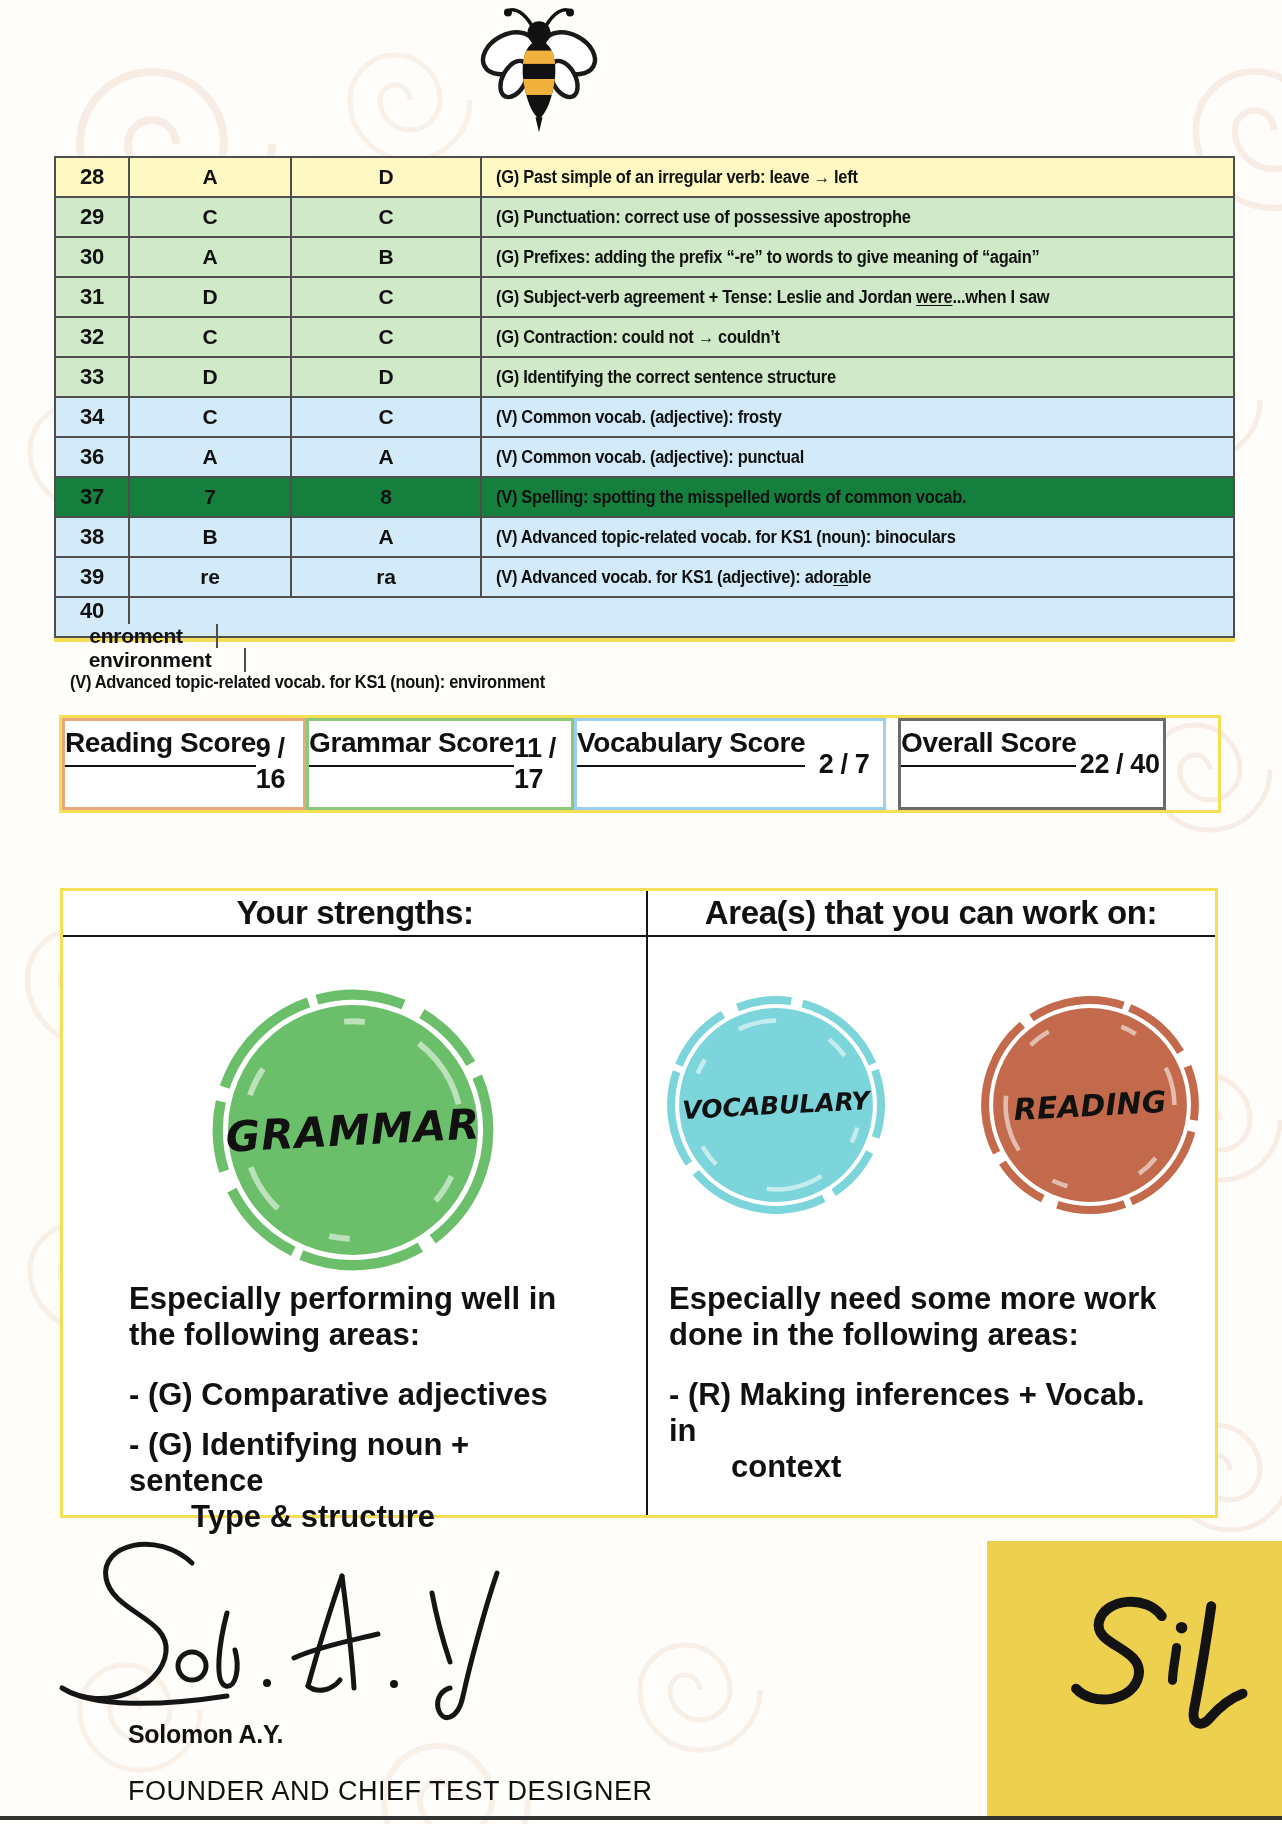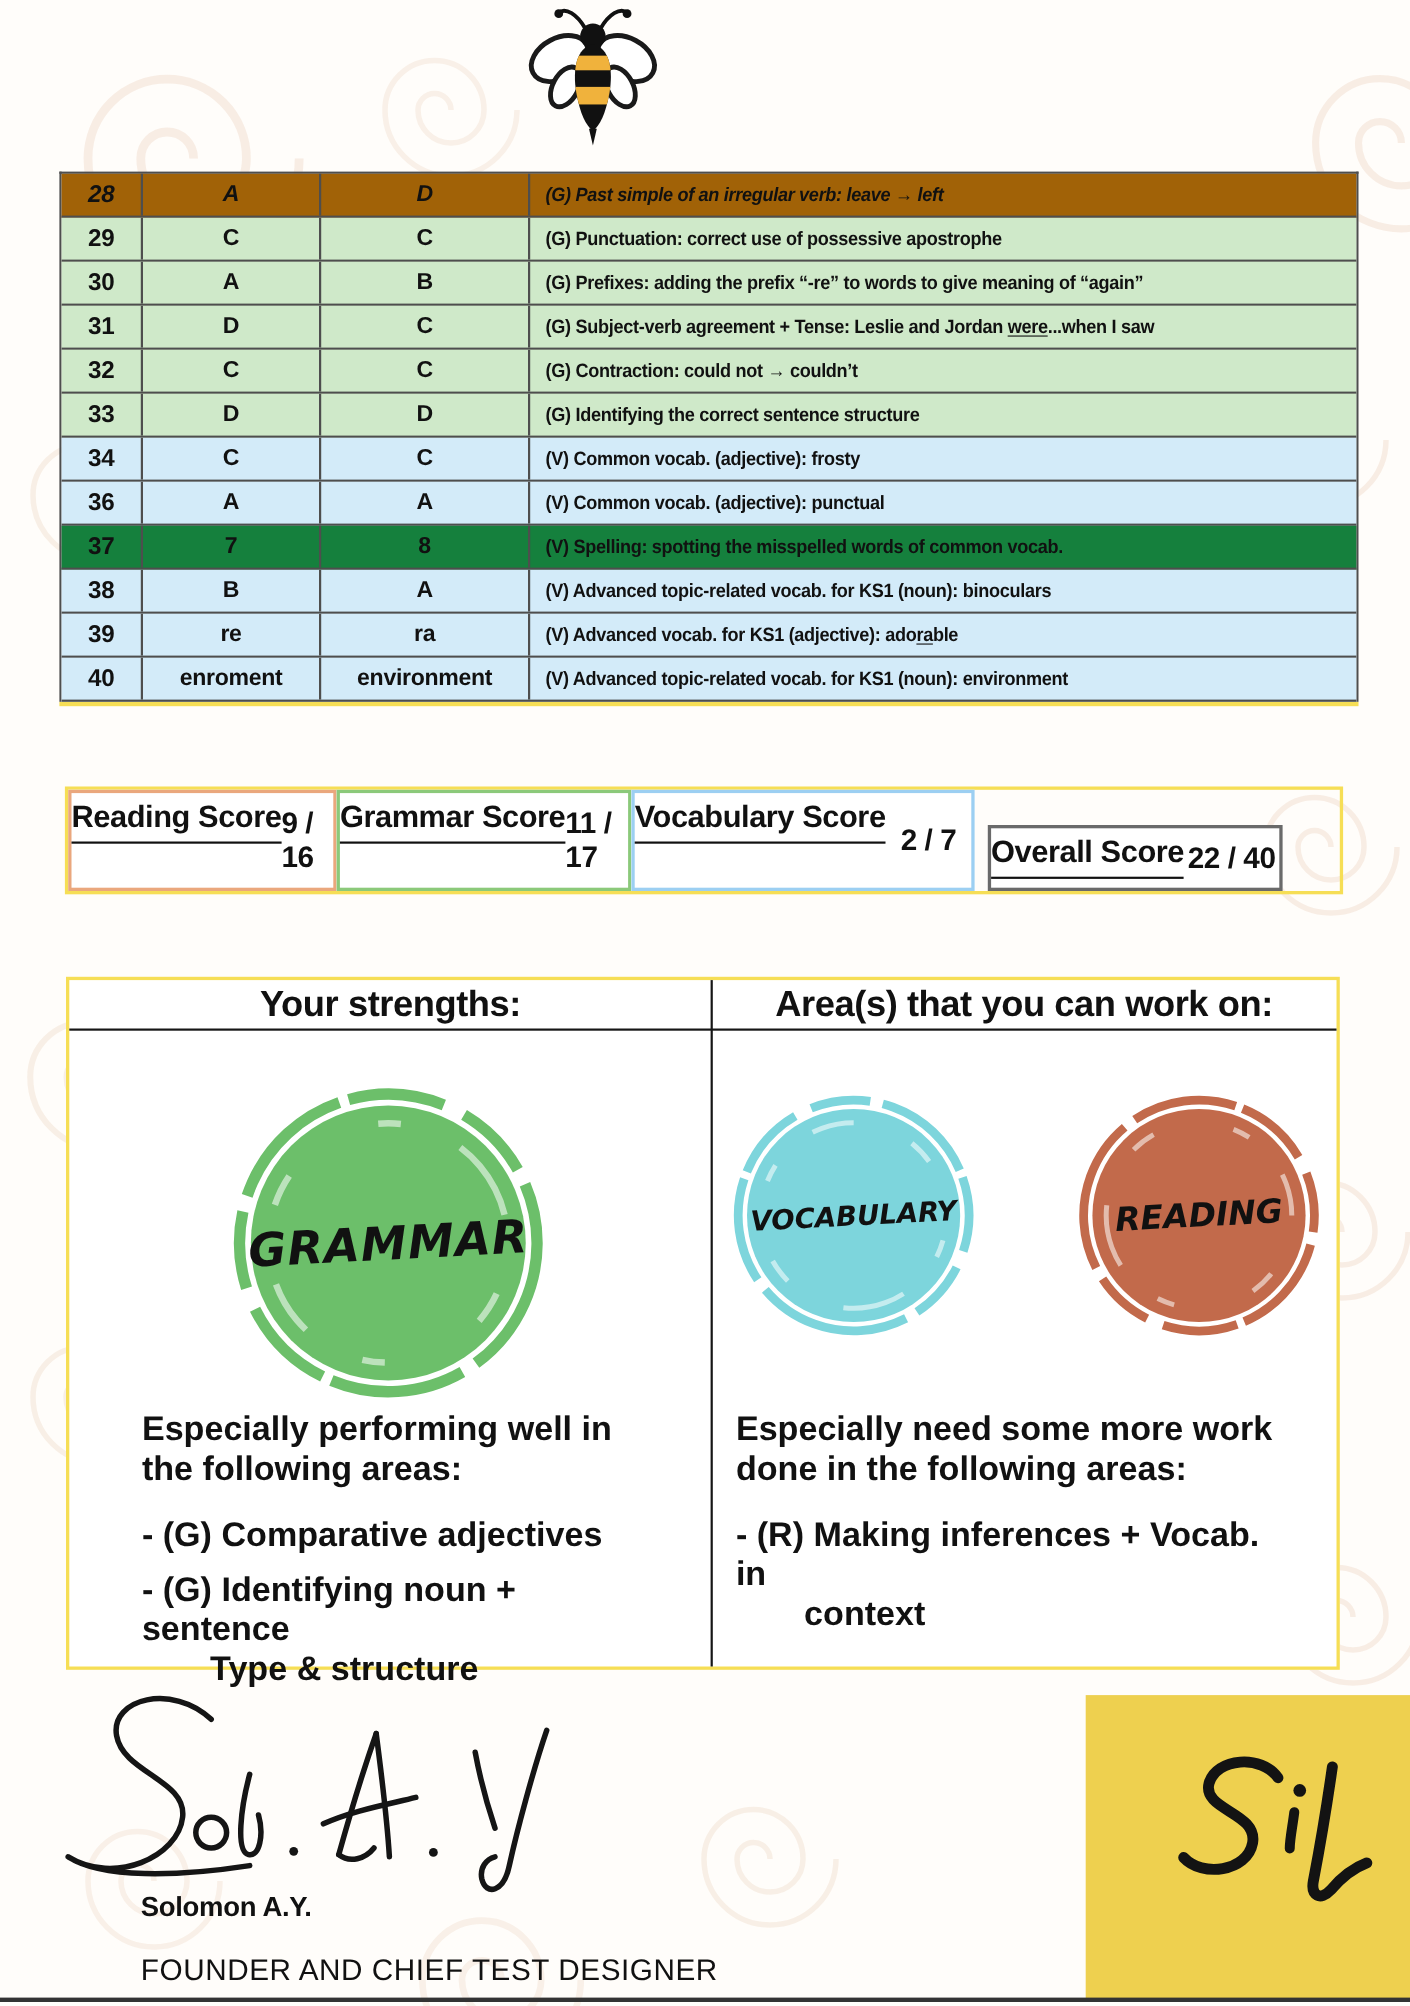--- a/index.html
+++ b/index.html
@@ -22,21 +22,21 @@
   .u{text-decoration:underline;text-underline-offset:2px;}
 
   
   .score-strip{position:absolute;left:62px;top:718px;width:1156px;height:92px;display:flex;}
   .score-strip::before{content:"";position:absolute;inset:-3px;border:3px solid #f6de55;}
   .score-cell{box-sizing:border-box;background:#fff;border:3px solid #888;display:flex;
               position:relative;}
   .score-cell:nth-child(1){width:244px;}
   .score-cell:nth-child(2){width:268px;}
   .score-cell:nth-child(3){width:312px;}
-  .score-cell:nth-child(4){width:268px;margin-left:12px;margin-top:32px;}
+  .score-cell:nth-child(4){width:268px;margin-left:12px;}
   .score-label{height:44px;border-bottom:2px solid #111;display:flex;align-items:center;
                justify-content:center;font-weight:bold;font-size:28px;letter-spacing:-.4px;}
   .score-value{flex:1;display:flex;align-items:center;justify-content:center;
                font-weight:bold;font-size:27px;letter-spacing:-.4px;}
 
   
   .sb{position:absolute;left:60px;top:888px;width:1158px;height:630px;box-sizing:border-box;
       border:3px solid #f6de55;background:#fff;}
   .sb-head{display:flex;height:44px;border-bottom:2px solid #161616;}
   .sb-head-left{width:584px;display:flex;align-items:center;justify-content:center;
@@ -117,21 +117,21 @@
     <path d="M80,40 C97,44 101,66 97,90 C93,112 87,124 80,129 C73,124 67,112 63,90 C59,66 63,44 80,40 Z" fill="#111"></path>
     <g clip-path="url(#beebody)">
       <rect x="55" y="52" width="50" height="15" fill="#f0b23c"></rect>
       <rect x="55" y="84" width="50" height="18" fill="#f0b23c"></rect>
     </g>
     <path d="M76,127 L80,144 L84,127 Z" fill="#111"></path>
   </svg>
 
   <div class="ans-wrap">
     <div class="ans-table">
-        <div class="ans-row" style="background: #a16207; font-style: italic;">
+        <div class="ans-row" style="background: #fef9c3;">
           <div class="ans-c ans-num">28</div>
           <div class="ans-c ans-student">A</div>
           <div class="ans-c ans-correct">D</div>
           <div class="ans-c ans-desc">
             <span class="cond-l"><span>(G) Past simple of an irregular verb: leave → left</span></span>
           </div>
         </div>
         <div class="ans-row" style="background: rgb(207, 233, 201);">
           <div class="ans-c ans-num">29</div>
           <div class="ans-c ans-student">C</div>
@@ -205,21 +205,21 @@
           </div>
         </div>
         <div class="ans-row" style="background: rgb(211, 235, 249);">
           <div class="ans-c ans-num">39</div>
           <div class="ans-c ans-student">re</div>
           <div class="ans-c ans-correct">ra</div>
           <div class="ans-c ans-desc">
             <span class="cond-l"><span>(V) Advanced vocab. for KS1 (adjective): ado</span><span class="u">ra</span><span>ble</span></span>
           </div>
         </div>
-        <div class="ans-row" style="background: rgb(211, 235, 249);">
+        <div class="ans-row" style="background: rgb(211, 235, 249); flex-direction: column;">
           <div class="ans-c ans-num">40</div>
           <div class="ans-c ans-student">enroment</div>
           <div class="ans-c ans-correct">environment</div>
           <div class="ans-c ans-desc">
             <span class="cond-l"><span>(V) Advanced topic-related vocab. for KS1 (noun): environment</span></span>
           </div>
         </div>
       </div>
   </div>
 

